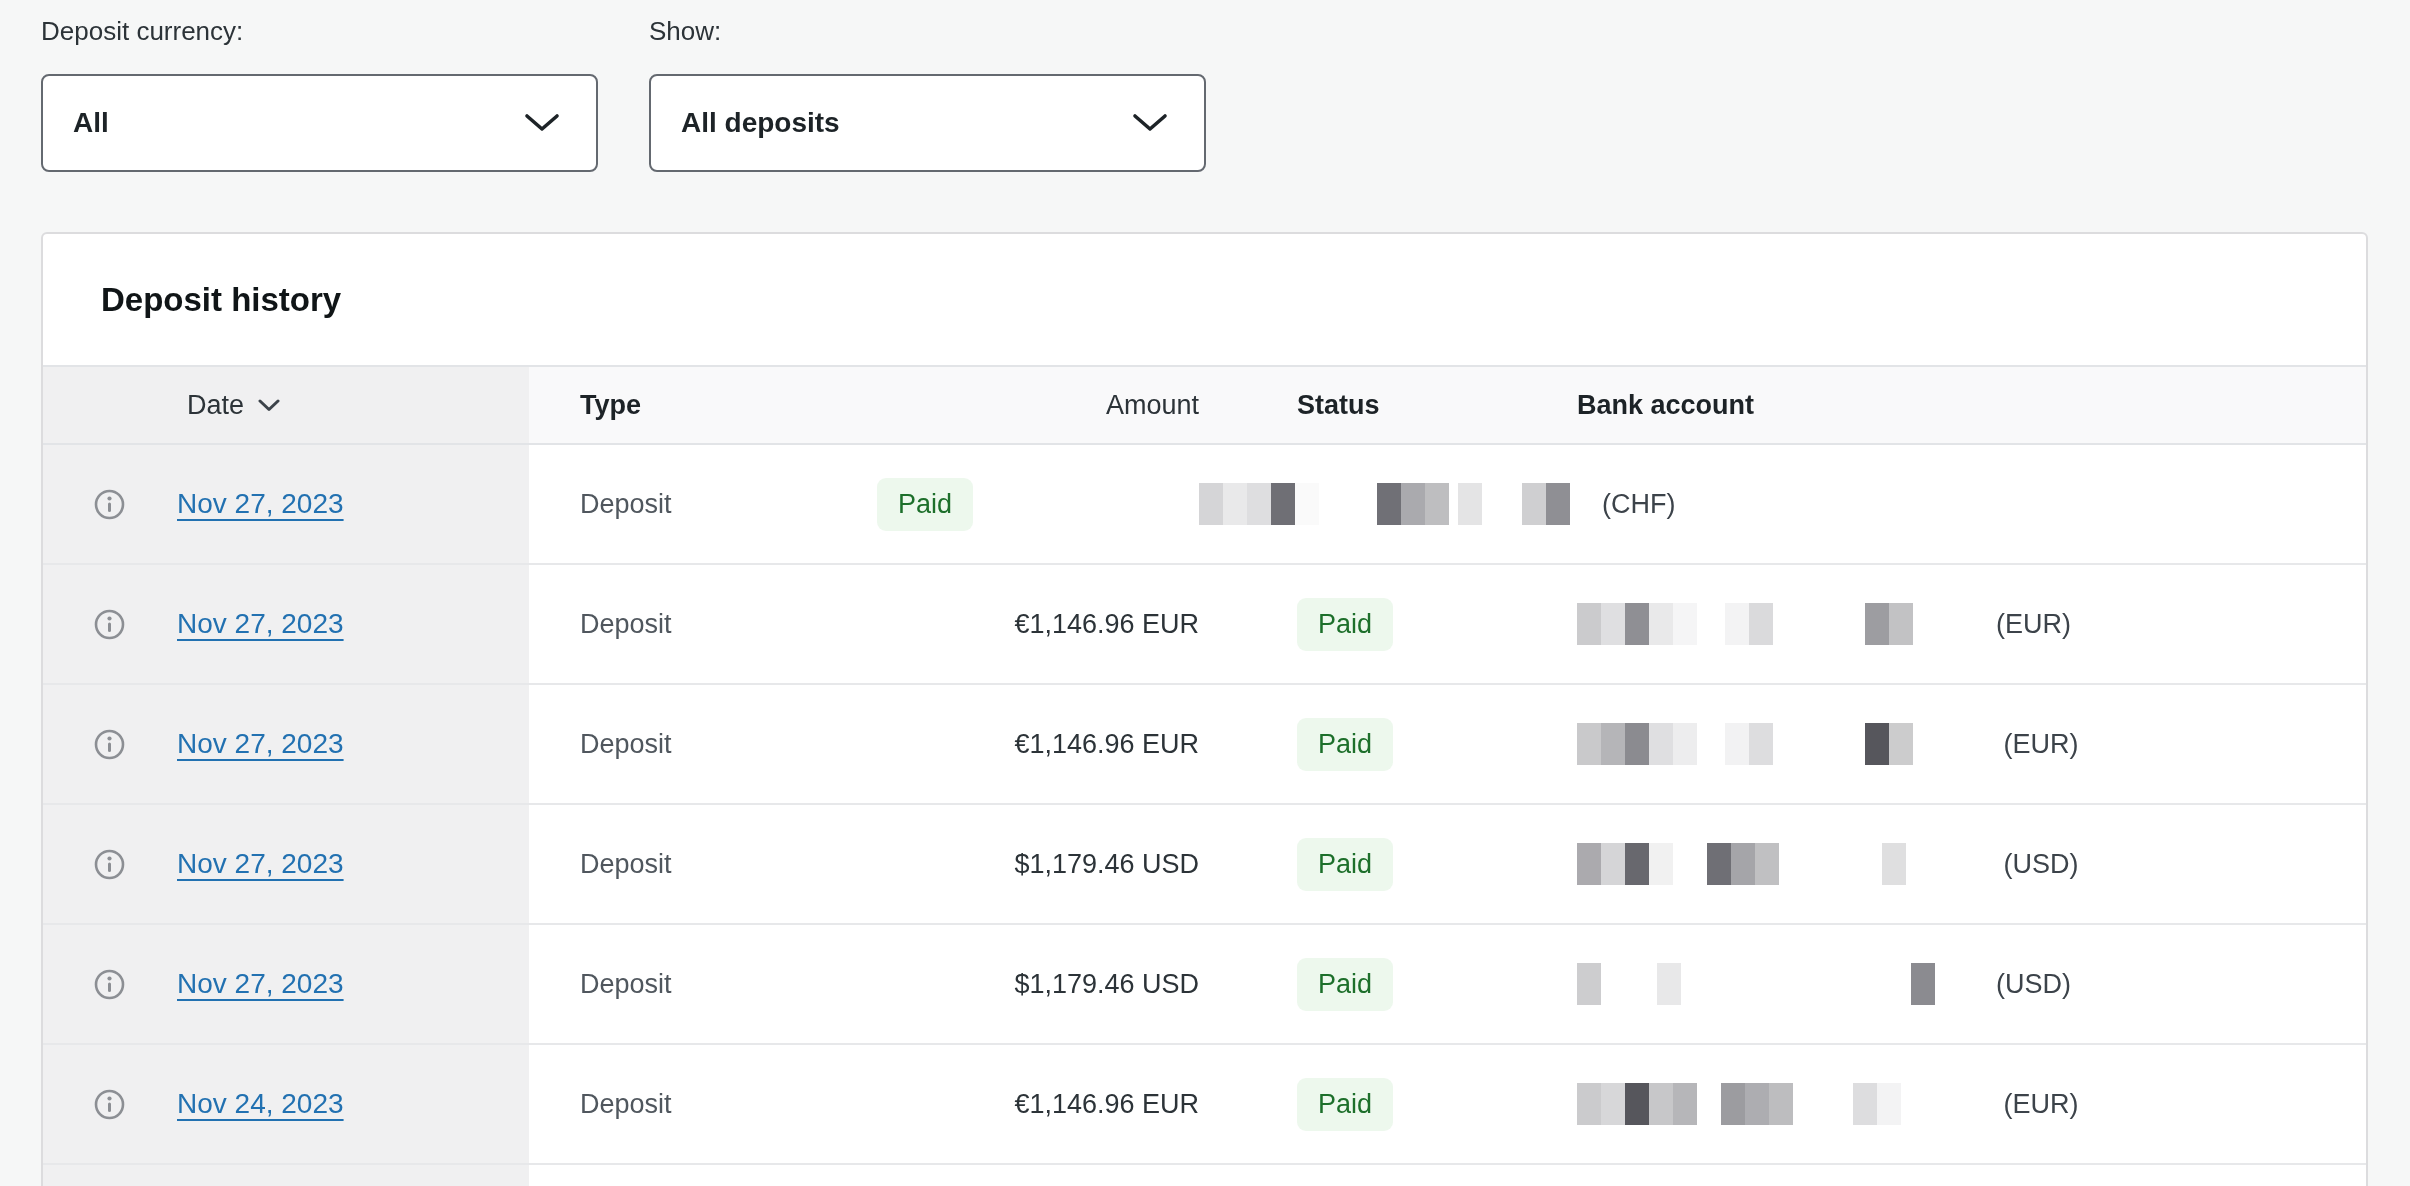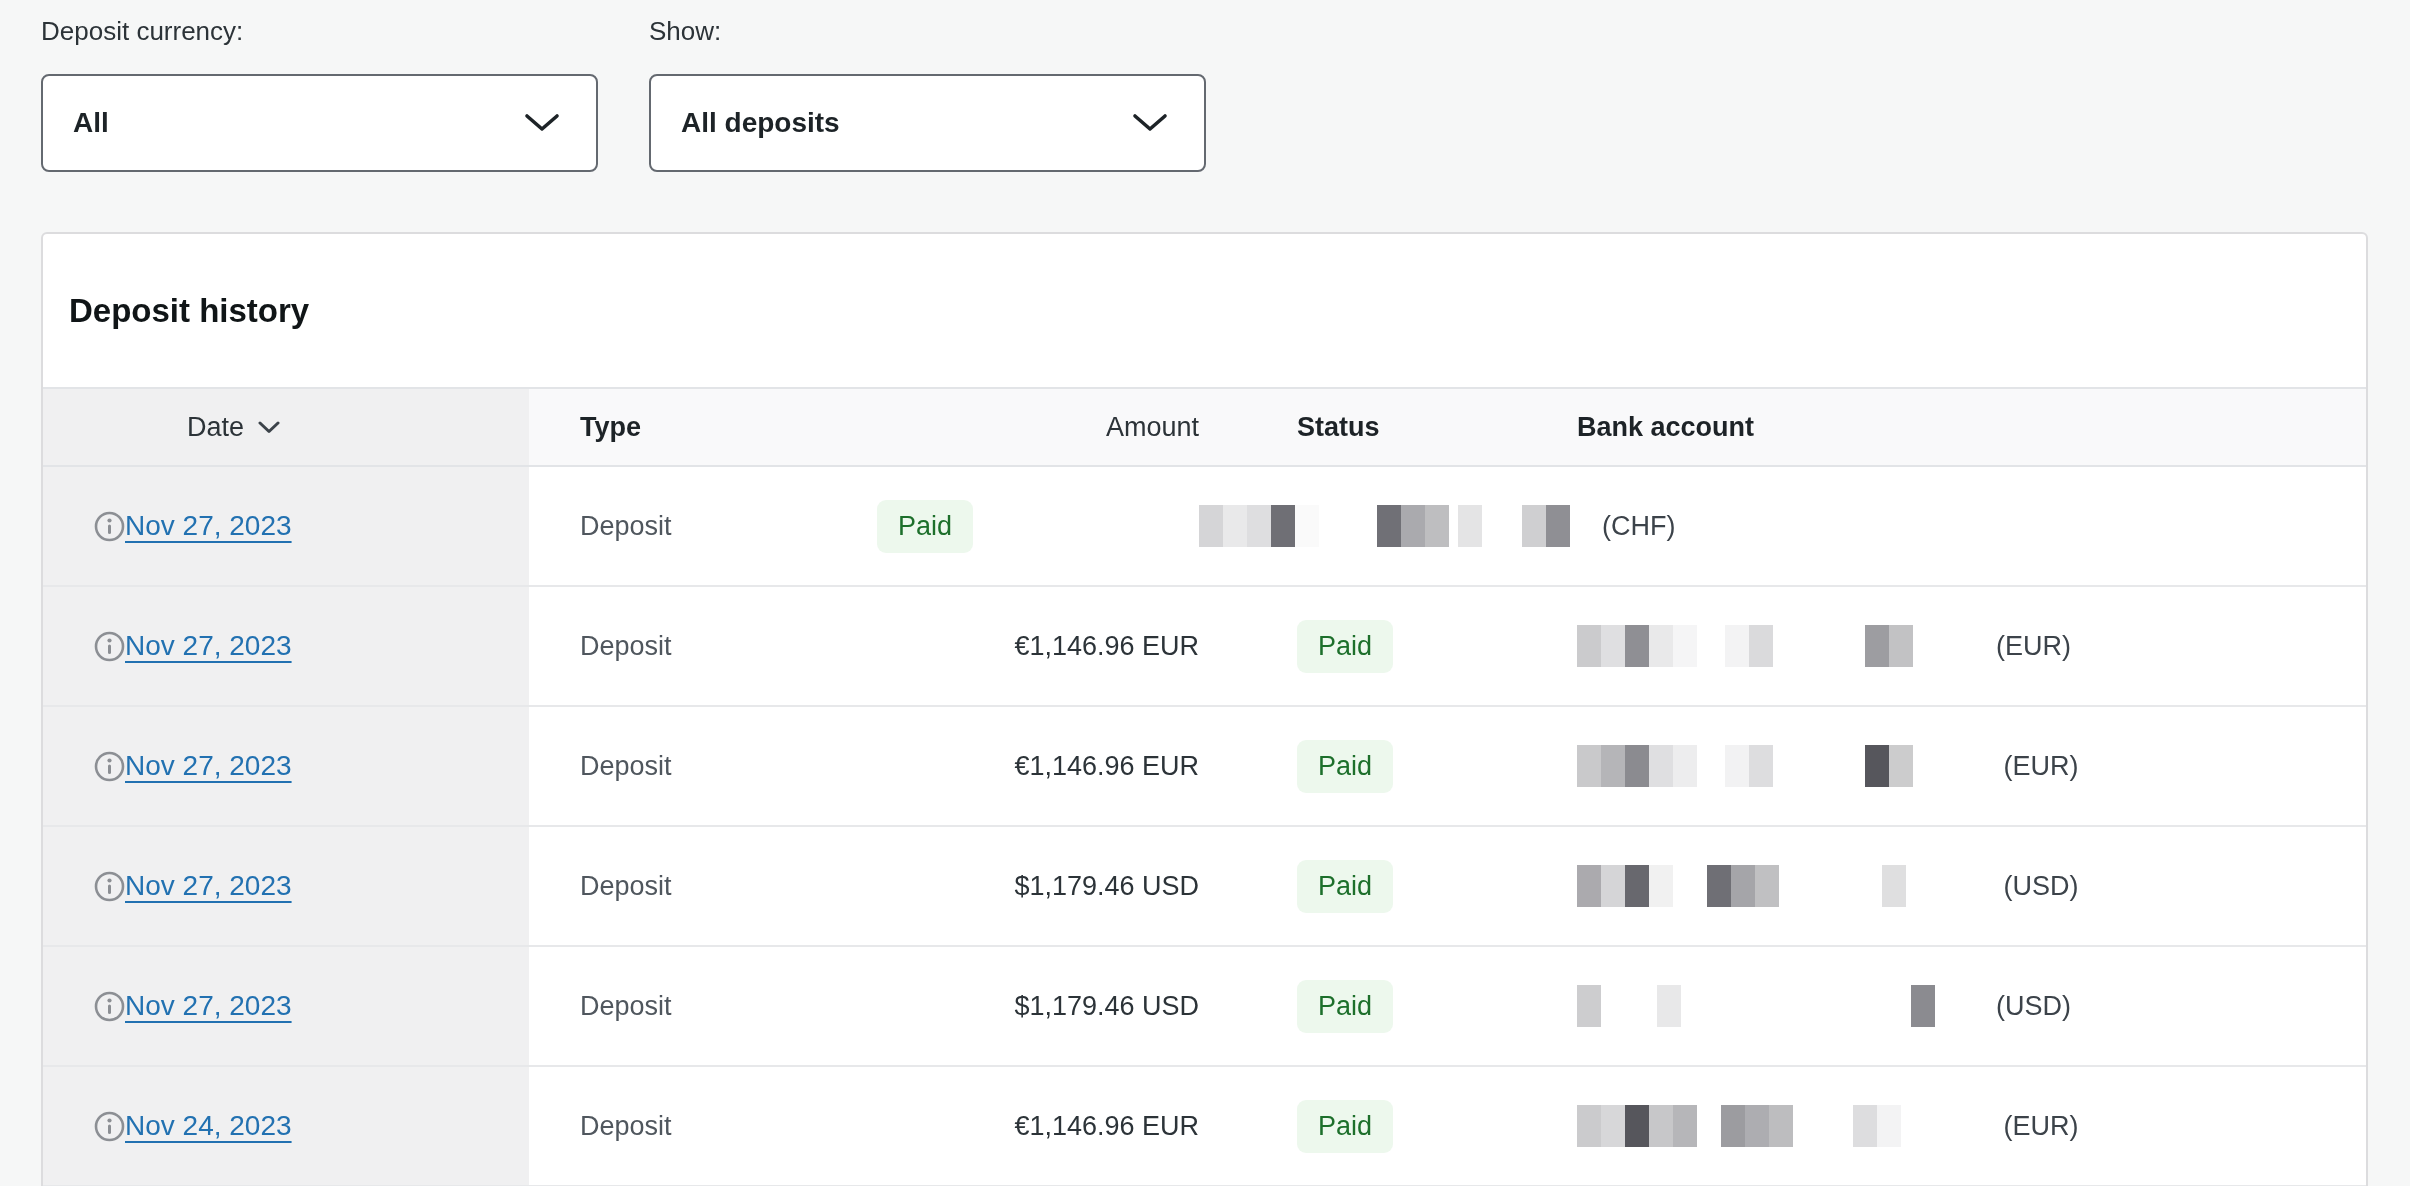--- a/index.html
+++ b/index.html
@@ -14,41 +14,41 @@
   .filters{position:absolute; left:41px; top:16px; display:flex; gap:51px;}
   .filter-label{font-size:26px; color:#2c3338; line-height:30px; margin-bottom:28px;}
   .select{width:557px; height:98px; background:#fff; border:2px solid #646970; border-radius:8px;
     display:flex; align-items:center; justify-content:space-between; padding:0 36px 0 30px; cursor:pointer;}
   .select-value{font-size:28px; font-weight:700; color:#1d2327;}
   .chev{width:36px; height:20px; stroke:#1d2327; stroke-width:3.6; fill:none; stroke-linecap:round; stroke-linejoin:round;}
 
   
   .card{position:absolute; left:41px; top:232px; width:2327px; background:#fff;
     border:2px solid #dcdcde; border-radius:6px; overflow:hidden;}
-  .card-header{height:153px; display:flex; align-items:center; justify-content:space-between; padding:0 72px 0 26px;gap:20px;}
+  .card-header{height:131px; display:flex; align-items:center; justify-content:space-between; padding:0 72px 0 58px;gap:20px;}
   .card-title{font-size:33px; font-weight:700; color:#101517;}
   .card-actions{display:flex; align-items:center;}
   .download-btn{display:flex; align-items:center; gap:20px; background:none; border:none; padding:0;
     font-family:inherit; font-size:28px; color:#101517; cursor:pointer;}
   .cloud-ic{width:48px; height:36px; fill:#101517;}
   .kebab{margin-left:52px; background:none; border:none; padding:6px 10px; cursor:pointer; line-height:0;}
   .kebab svg{width:9px; height:40px; fill:#101517;}
 
   
   .thead,.trow{display:grid; grid-template-columns:486px 250px 420px 378px 1fr; align-items:center;}
   .thead{height:80px; background:var(--head-bg); border-top:2px solid var(--border); border-bottom:2px solid var(--border); font-size:27px; color:#2c3338;}
   .thead .c1{background:var(--col-gray); height:100%; display:flex; align-items:center; gap:14px; padding-left:144px; cursor:pointer;}
   .sort{width:22px; height:13px; stroke:#3c434a; stroke-width:3; fill:none; stroke-linecap:round; stroke-linejoin:round;}
   .bold{font-weight:700; color:#1d2327;}
   .c2{padding-left:51px;}
   .c3{text-align:right;}
   .c4{padding-left:98px;}
 
   .trow{height:120px; border-bottom:2px solid #e7e8ea; font-size:27px; background:#fff;}
-  .trow .c1{background:var(--col-gray); height:100%; display:flex; align-items:center; padding-left:51px;}
+  .trow .c1{background:var(--col-gray); height:100%; display:flex; align-items:center; gap:52px; padding-left:51px;}
   .info-btn{background:none; border:none; padding:0; line-height:0; cursor:pointer;}
   .info-btn svg{width:31px; height:31px;}
   .ic{fill:none; stroke:#8c8f94; stroke-width:2.6;}
   .id{fill:#8c8f94;}
   .date-link{color:var(--link); font-size:28px; text-decoration:underline; text-underline-offset:6px; text-decoration-thickness:2px;}
   .trow .c2{color:#50575e;}
   .trow .c3{color:#2c3338;}
   .badge{display:inline-block; background:var(--badge-bg); color:var(--badge-text);
     font-size:27px; padding:11px 21px; border-radius:9px;}
   .trow .c5{display:flex; align-items:center;gap:32px;}

